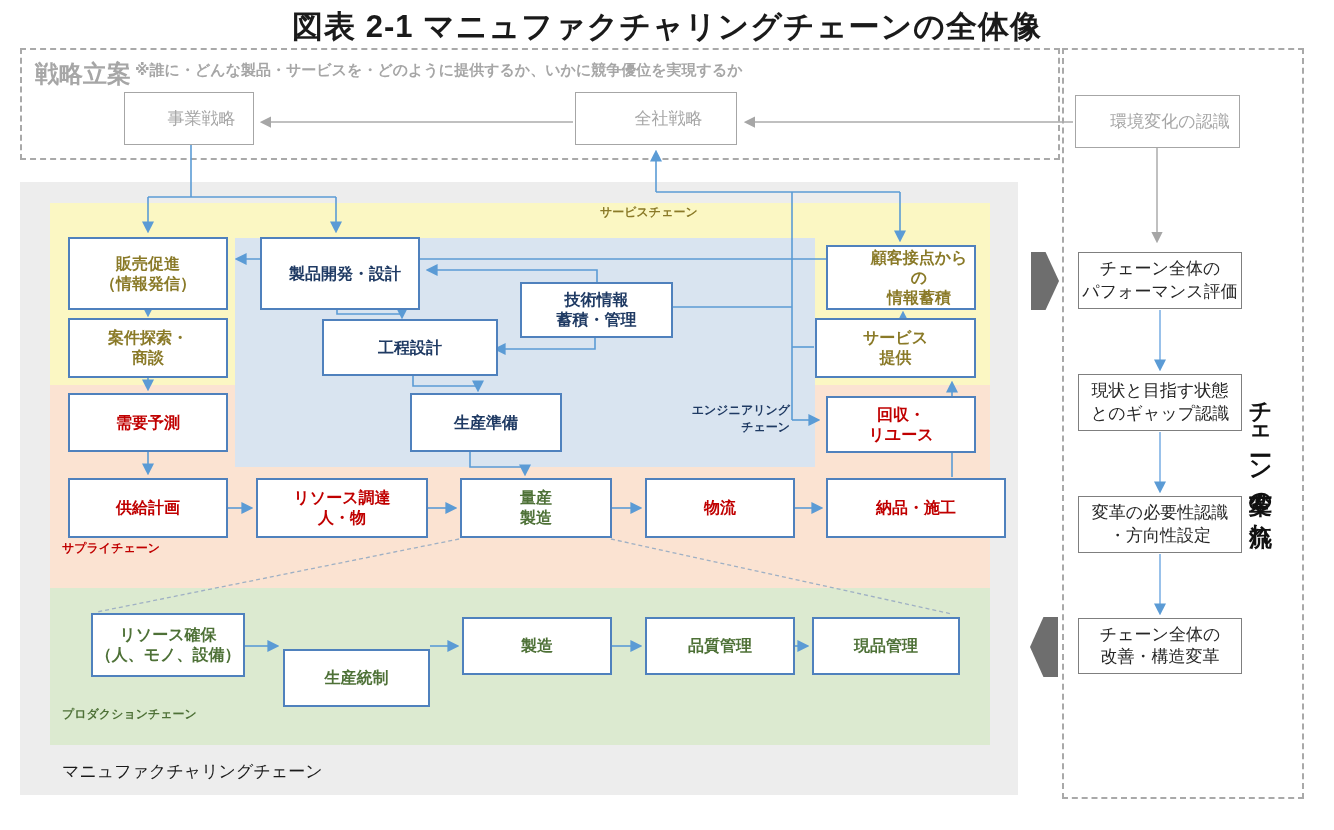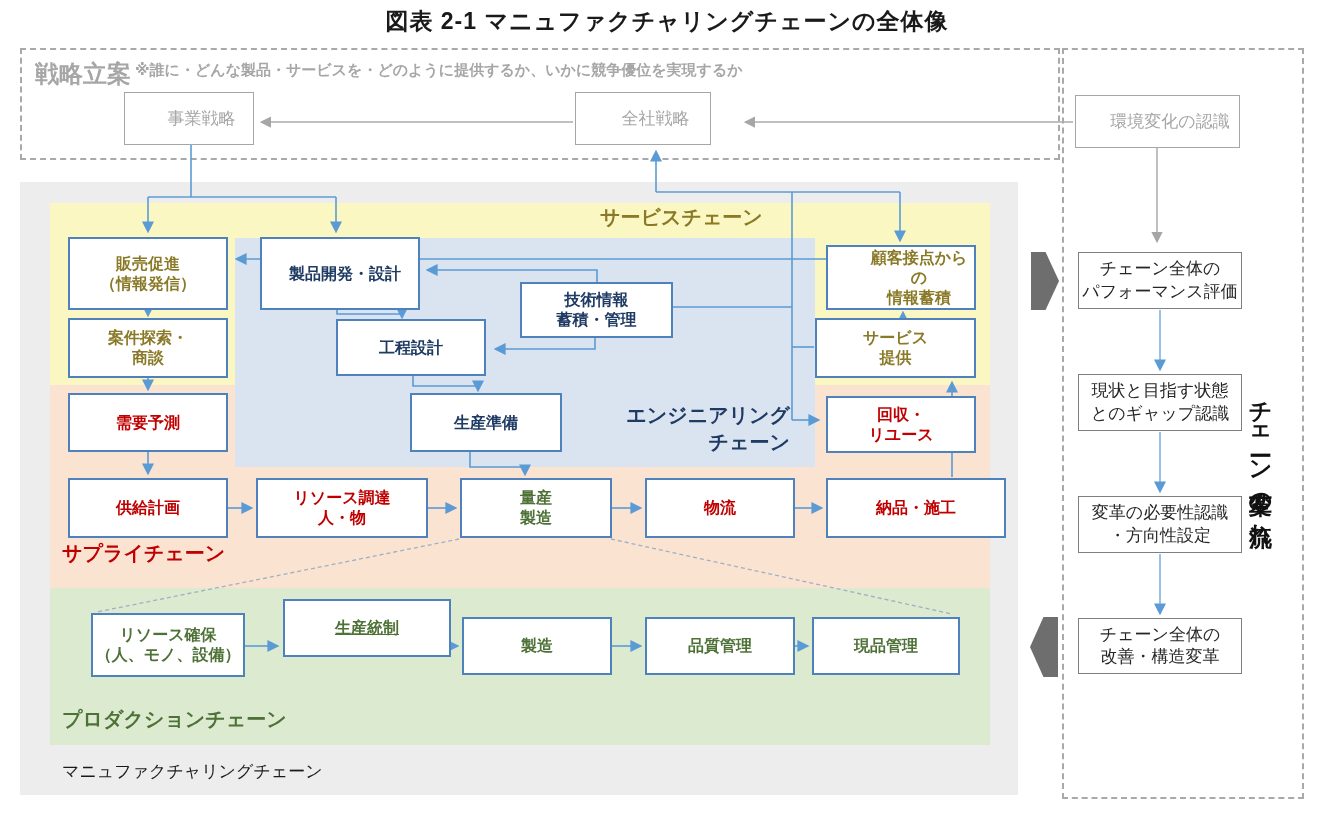--- a/index.html
+++ b/index.html
@@ -1,19 +1,19 @@
 <!DOCTYPE html>
 <html><head>
 <meta charset="utf-8">
 <style>
   html,body{margin:0;padding:0;background:#ffffff;}
   body{font-family:"Liberation Sans","DejaVu Sans",sans-serif;}
   #stage{position:relative;width:1334px;height:830px;background:#ffffff;overflow:hidden;}
   .abs{position:absolute;}
-  .title{width:100%;text-align:center;top:6px;left:0;font-size:23px;font-weight:bold;color:#1a1a1a;letter-spacing:1px;}
+  .title{width:100%;text-align:center;top:6px;left:0;font-size:31px;font-weight:bold;color:#1a1a1a;letter-spacing:1px;}
   
   .region{position:absolute;}
   .r-outer{left:20px;top:182px;width:998px;height:613px;background:#ededed;}
   .r-service{left:50px;top:203px;width:940px;height:182px;background:#fbf7c3;}
   .r-supply{left:50px;top:385px;width:940px;height:203px;background:#fbe3d2;}
   .r-production{left:50px;top:588px;width:940px;height:157px;background:#dcead0;}
   .r-engineering{left:235px;top:238px;width:580px;height:229px;background:#d9e4f0;}
   
   .dashframe{position:absolute;border:2px dashed #a9a9a9;background:transparent;}
   .f-strategy{left:20px;top:48px;width:1036px;height:108px;}
@@ -22,21 +22,21 @@
   .box{position:absolute;display:flex;align-items:center;justify-content:center;text-align:center;
        background:#ffffff;border:2px solid #4f81bd;font-weight:bold;font-size:16px;line-height:1.25;
        white-space:pre-line;box-sizing:border-box;}
   .t-service{color:#8a7a28;}
   .t-eng{color:#1f3a63;}
   .t-supply{color:#c00000;}
   .t-prod{color:#4e7137;}
   .box-gray{border:1.5px solid #a6a6a6;color:#a6a6a6;font-weight:normal;font-size:17px;padding-left:25px;}
   .box-step{border:1.5px solid #7f7f7f;color:#262626;font-weight:normal;font-size:17px;line-height:1.3;}
   
-  .rlabel{position:absolute;font-weight:bold;font-size:20px;white-space:pre-line;}
+  .rlabel{position:absolute;font-weight:bold;font-size:12px;white-space:pre-line;}
   .l-service{left:600px;top:204px;color:#8a7a28;}
   .l-eng{left:592px;top:402px;width:198px;text-align:right;color:#1f3a63;}
   .l-supply{left:62px;top:540px;color:#c00000;}
   .l-prod{left:62px;top:706px;color:#4e7137;}
   .l-mfg{left:62px;top:760px;color:#1a1a1a;font-size:17px;font-weight:500;}
   .l-strategy{left:35px;top:58px;color:#a6a6a6;font-size:24px;font-weight:bold;}
   .l-note{left:135px;top:61px;color:#a6a6a6;font-size:15px;}
   .l-vert{left:1246px;top:386px;height:215px;color:#111;font-size:23px;font-weight:bold;
           writing-mode:vertical-rl;text-orientation:upright;letter-spacing:2px;}
   
@@ -118,52 +118,52 @@
       <polyline points="1160,554 1160,613" marker-end="url(#mb)"></polyline>
     </g>
 
     <g stroke="#9fb0c4" stroke-width="1.3" fill="none" stroke-dasharray="4 3">
       <line x1="459" y1="539" x2="97" y2="612"></line>
       <line x1="611" y1="539" x2="952" y2="614"></line>
     </g>
   </svg>
 
   <div class="box box-gray" style="left:124px;top:92px;width:130px;height:53px;">事業戦略</div>
-  <div class="box box-gray" style="left:575px;top:92px;width:136px;height:53px;">全社戦略</div>
+  <div class="box box-gray" style="left:575px;top:92px;width:162px;height:53px;">全社戦略</div>
   <div class="box box-gray" style="left:1075px;top:95px;width:165px;height:53px;">環境変化の認識</div>
 
   <div class="box t-service" style="left:68px;top:237px;width:160px;height:73px;">販売促進
 （情報発信）</div>
   <div class="box t-service" style="left:68px;top:318px;width:160px;height:60px;">案件探索・
 商談</div>
   <div class="box t-service" style="left:826px;top:245px;width:150px;height:65px;padding-left:36px;">顧客接点からの
 情報蓄積</div>
   <div class="box t-service" style="left:815px;top:318px;width:161px;height:60px;">サービス
 提供</div>
 
   <div class="box t-eng" style="left:260px;top:237px;width:160px;height:73px;padding-left:10px;">製品開発・設計</div>
   <div class="box t-eng" style="left:520px;top:282px;width:153px;height:56px;">技術情報
 蓄積・管理</div>
-  <div class="box t-eng" style="left:336px;top:319px;width:150px;height:57px;">工程設計</div>
+  <div class="box t-eng" style="left:322px;top:319px;width:176px;height:57px;">工程設計</div>
   <div class="box t-eng" style="left:410px;top:393px;width:152px;height:59px;">生産準備</div>
 
   <div class="box t-supply" style="left:68px;top:393px;width:160px;height:59px;">需要予測</div>
   <div class="box t-supply" style="left:256px;top:478px;width:172px;height:60px;">リソース調達
 人・物</div>
   <div class="box t-supply" style="left:68px;top:478px;width:160px;height:60px;">供給計画</div>
   <div class="box t-prod" style="left:460px;top:478px;width:152px;height:60px;">量産
 製造</div>
   <div class="box t-supply" style="left:645px;top:478px;width:150px;height:60px;">物流</div>
   <div class="box t-supply" style="left:826px;top:478px;width:180px;height:60px;">納品・施工</div>
   <div class="box t-supply" style="left:826px;top:396px;width:150px;height:57px;">回収・
 リユース</div>
 
   <div class="box t-prod" style="left:91px;top:613px;width:154px;height:64px;">リソース確保
 （人、モノ、設備）</div>
-  <div class="box t-prod" style="left:283px;top:599px;width:168px;height:58px;text-decoration:underline;">生産統制</div>
+  <div class="box t-prod" style="left:283px;top:649px;width:147px;height:58px;">生産統制</div>
   <div class="box t-prod" style="left:462px;top:617px;width:150px;height:58px;">製造</div>
   <div class="box t-prod" style="left:645px;top:617px;width:150px;height:58px;">品質管理</div>
   <div class="box t-prod" style="left:812px;top:617px;width:148px;height:58px;">現品管理</div>
 
   <div class="box box-step" style="left:1078px;top:252px;width:164px;height:57px;">チェーン全体の
 パフォーマンス評価</div>
   <div class="box box-step" style="left:1078px;top:374px;width:164px;height:57px;">現状と目指す状態
 とのギャップ認識</div>
   <div class="box box-step" style="left:1078px;top:496px;width:164px;height:57px;">変革の必要性認識
 ・方向性設定</div>

